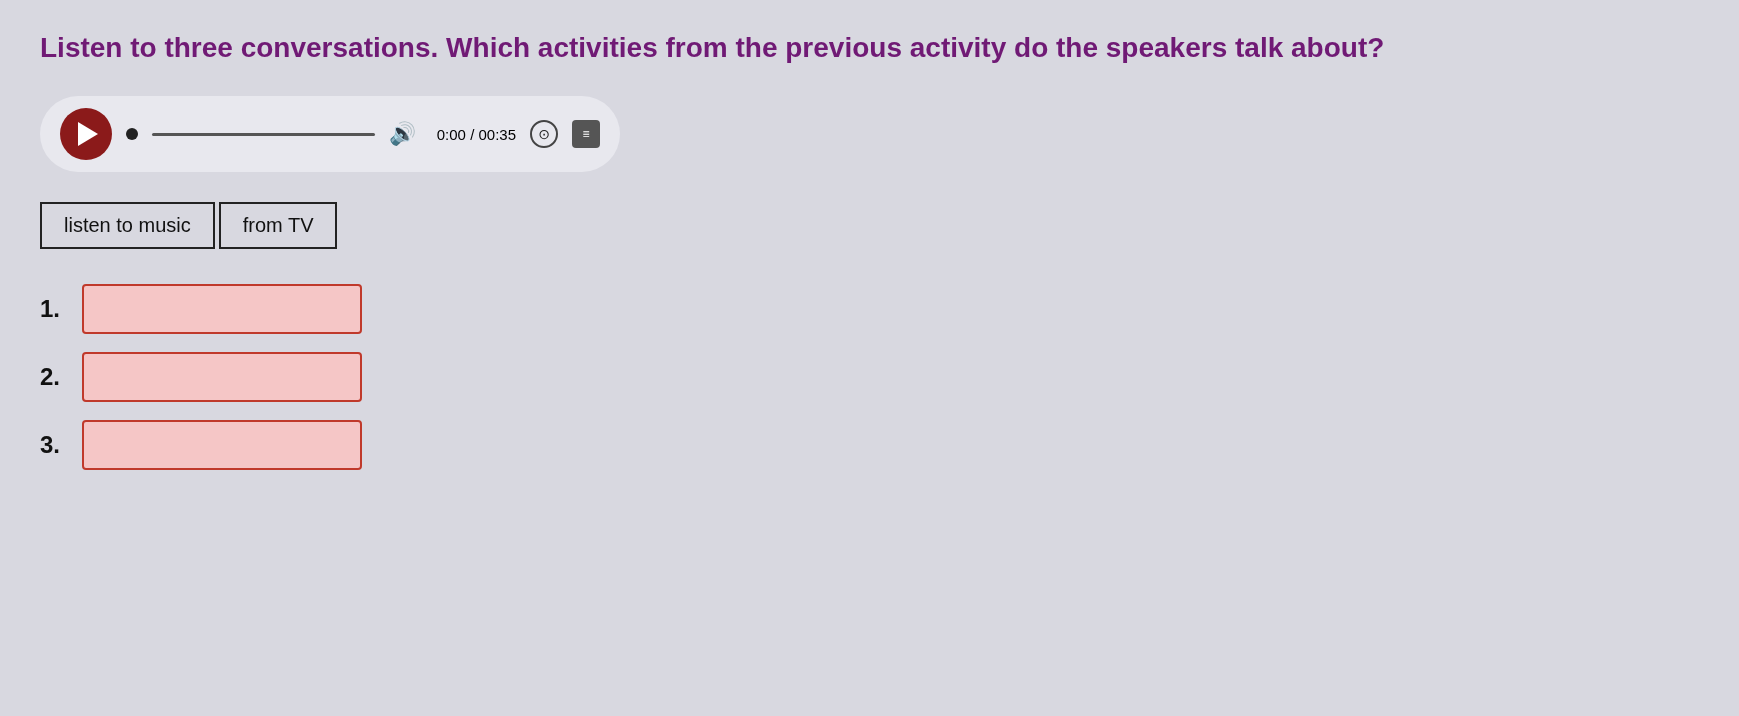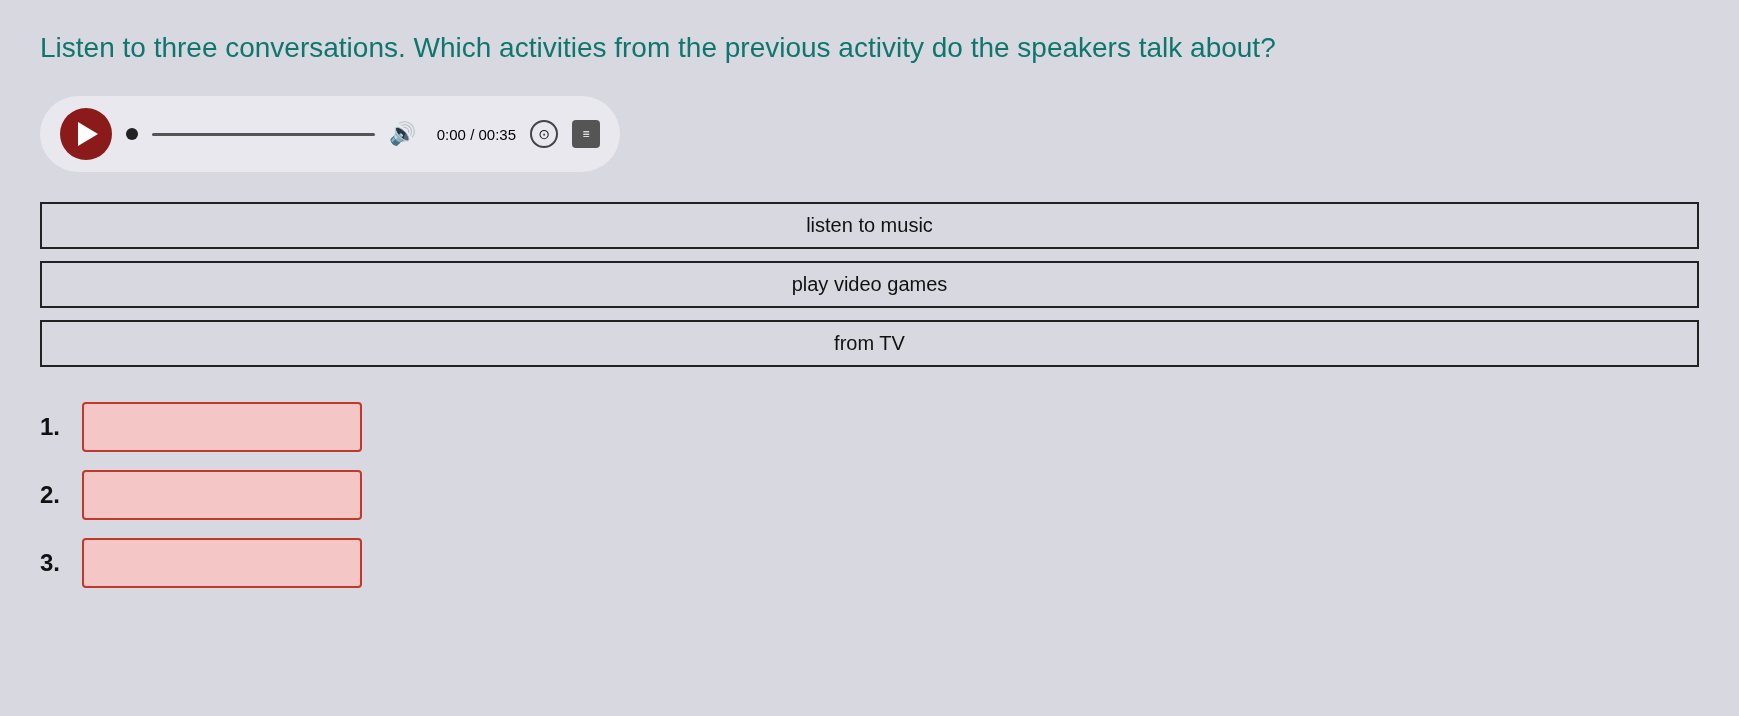--- a/index.html
+++ b/index.html
@@ -12,22 +12,22 @@
       width: 1739px;
       height: 716px;
       background-color: #d8d8e0;
       font-family: Arial, sans-serif;
       padding: 30px 40px;
       overflow: hidden;
     }
 
     .page-title {
       font-size: 28px;
-      font-weight: normal;
-      color: #0f766e;
+      font-weight: bold;
+      color: #701a75;
       margin-bottom: 30px;
       line-height: 1.3;
     }
 
     .audio-player {
       display: flex;
       align-items: center;
       background-color: #e8e8ee;
       border-radius: 40px;
       padding: 12px 20px;
@@ -113,23 +113,22 @@
       display: flex;
       align-items: center;
       justify-content: center;
       border-radius: 4px;
       font-size: 12px;
     }
 
     .activities-row {
       display: flex;
       flex-wrap: wrap;
-      gap: 12px;
+      gap: 4px;
       margin-bottom: 35px;
-      flex-direction: column;
     }
 
     .activity-tag {
       border: 2px solid #222;
       background: transparent;
       padding: 10px 22px;
       font-size: 20px;
       color: #111;
       cursor: pointer;
       white-space: nowrap;
@@ -178,21 +177,20 @@
   <div class="progress-dot"></div>
   <div class="progress-line"></div>
   <span class="volume-icon">🔊</span>
   <span class="time-display">0:00 / 00:35</span>
   <div class="speed-icon">⊙</div>
   <div class="menu-icon">≡</div>
 </div>
 
 <div class="activities-row">
 <button class="activity-tag">listen to music</button>
-    <button class="activity-tag">play video games</button>
     <button class="activity-tag">from TV</button>
   </div>
 
 <div class="answer-section">
 <div class="answer-row">
       <span class="answer-number">1.</span>
       <input class="answer-input" type="text" style="">
     </div>
     <div class="answer-row">
       <span class="answer-number">2.</span>

